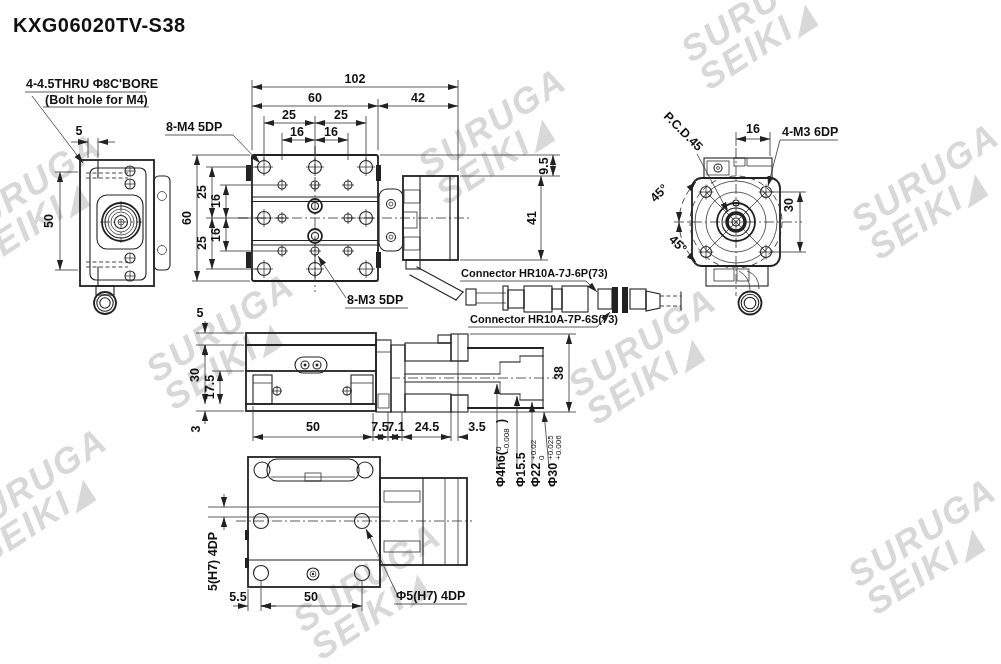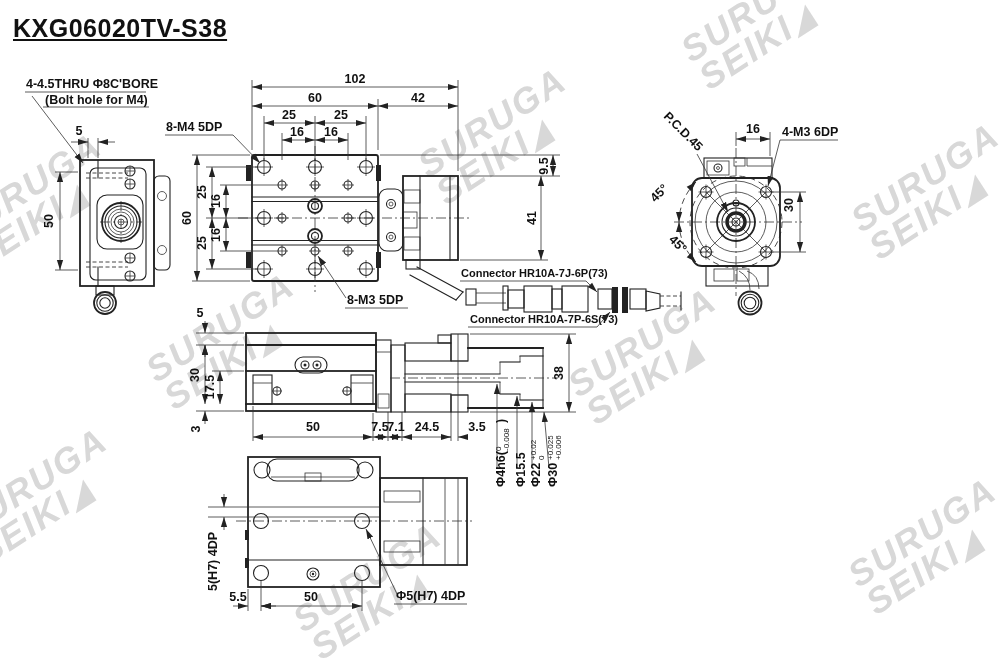--- a/index.html
+++ b/index.html
@@ -2,22 +2,22 @@
 <html><head>
 <meta charset="utf-8">
 <style>
   html,body{margin:0;padding:0;background:#fff;}
   #frame{position:relative;width:1001px;height:664px;background:#fff;overflow:hidden;
          font-family:"Liberation Sans",sans-serif;}
   .wm{position:absolute;color:#d8d8d8;font-weight:bold;font-style:italic;
       transform:rotate(-33deg);line-height:.92;font-size:36px;letter-spacing:2px;
       white-space:nowrap;z-index:0;user-select:none;}
   .wm .tri{font-style:normal;font-size:30px;}
-  #title{position:absolute;left:13px;top:14px;font-size:25px;font-weight:bold;
-         color:#111;letter-spacing:.5px;z-index:2;text-decoration:underline;}
+  #title{position:absolute;left:13px;top:14px;font-size:20px;font-weight:bold;
+         color:#111;letter-spacing:.5px;z-index:2;}
   svg{position:absolute;left:0;top:0;z-index:1;}
   svg text{fill:#111;font-family:"Liberation Sans",sans-serif;font-weight:bold;font-size:12.5px;}
   svg text.t11{font-size:11px;}
   svg text.t8{font-size:8px;font-weight:normal;}
   .s2{stroke:#222;stroke-width:1.8;fill:none;stroke-linecap:square;}
   .s1{stroke:#222;stroke-width:1.1;fill:none;stroke-linecap:square;}
   .s0{stroke:#333;stroke-width:0.8;fill:none;}
   .ctr{stroke:#333;stroke-width:0.8;fill:none;stroke-dasharray:10 3 2 3;}
   .hid{stroke:#333;stroke-width:0.9;fill:none;stroke-dasharray:4 2.5;}
   .dsh{stroke:#333;stroke-width:0.9;fill:none;stroke-dasharray:6 4;}

